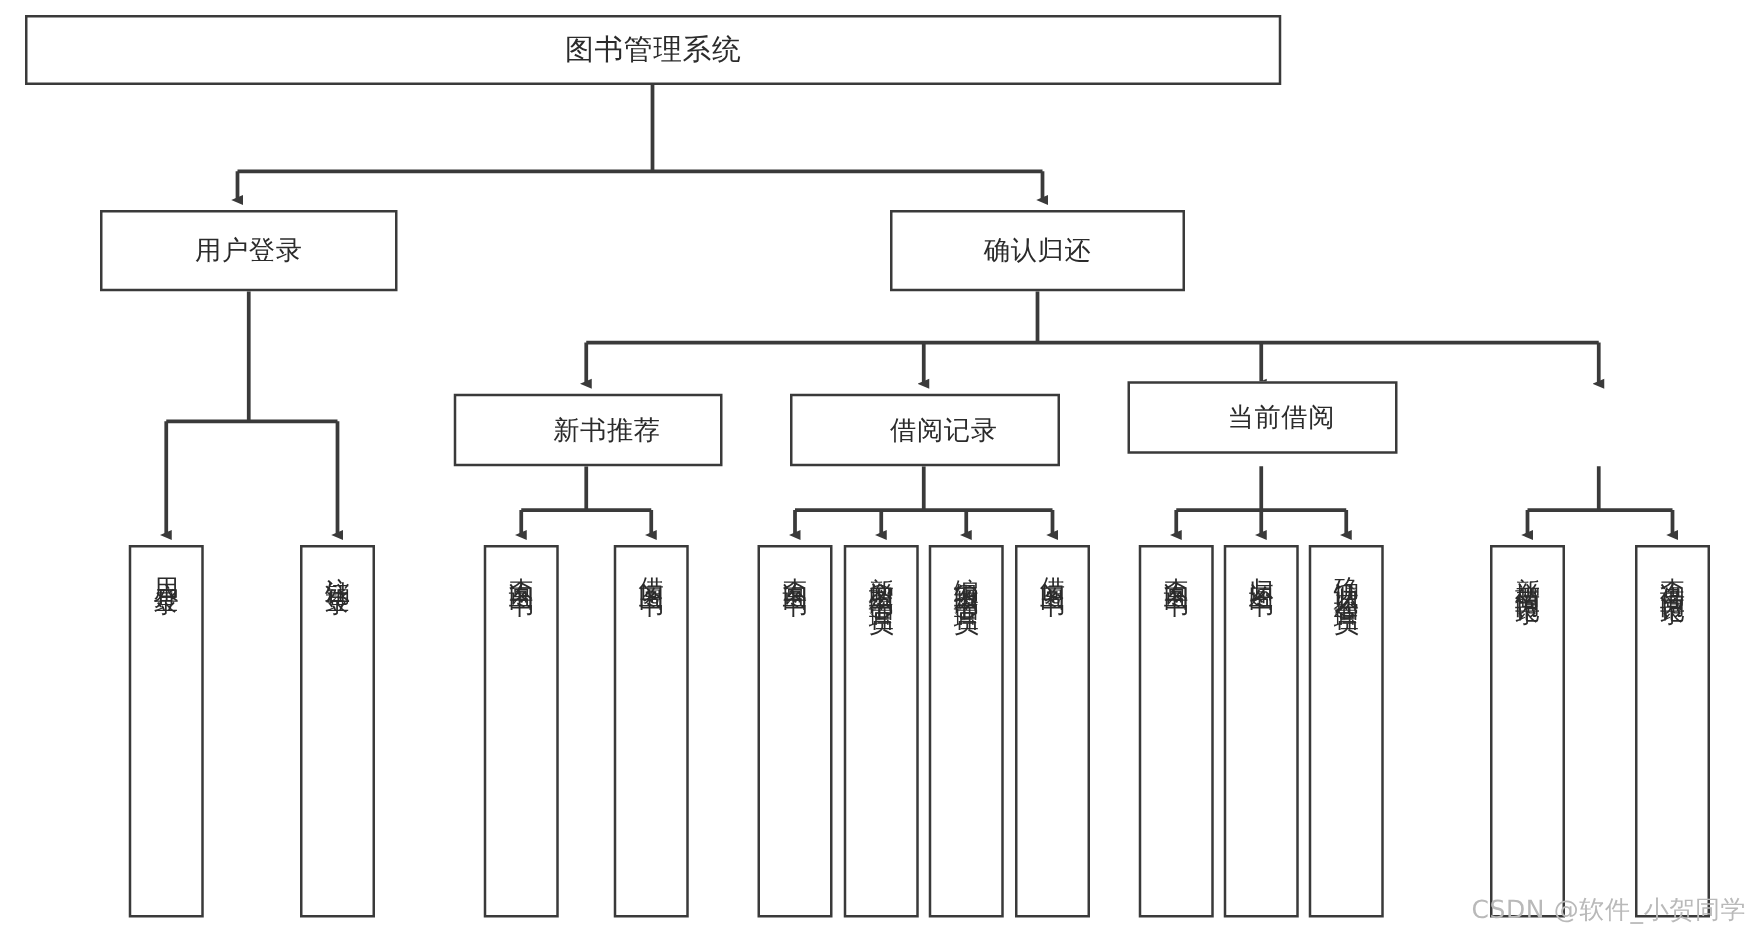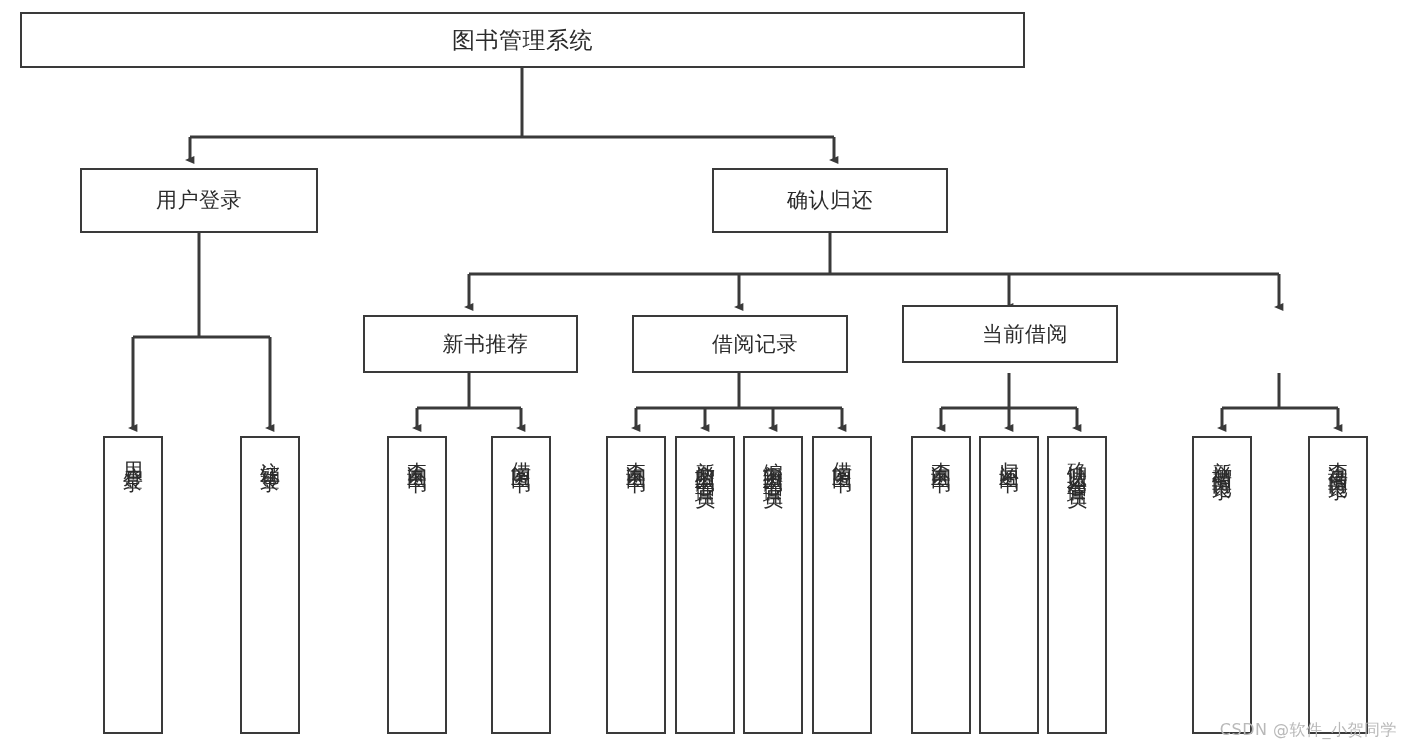--- a/index.html
+++ b/index.html
@@ -59,21 +59,21 @@
     writing-mode: vertical-rl;
     text-orientation: upright;
     letter-spacing: 4px;
     white-space: nowrap;
     transform: none;
   }
   .watermark {
     position: absolute;
     right: 8px;
     bottom: 6px;
-    font-size: 16px;
+    font-size: 20px;
     color: #b9b9b9;
     z-index: 5;
     white-space: nowrap;
     letter-spacing: 0.5px;
   }
 </style>
 </head>
 <body>
 
 <div id="diagram">

